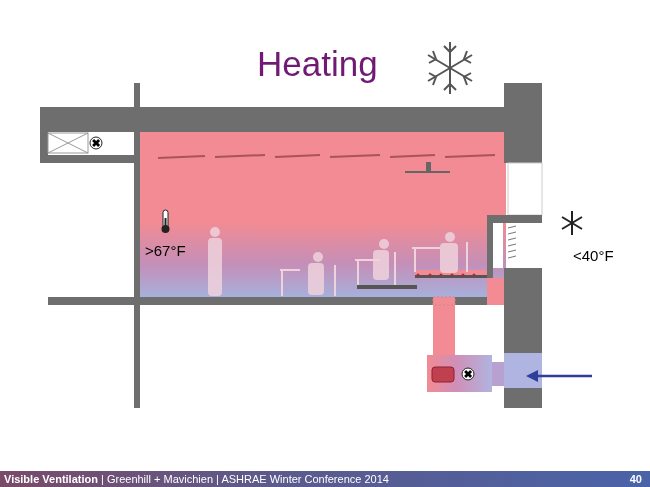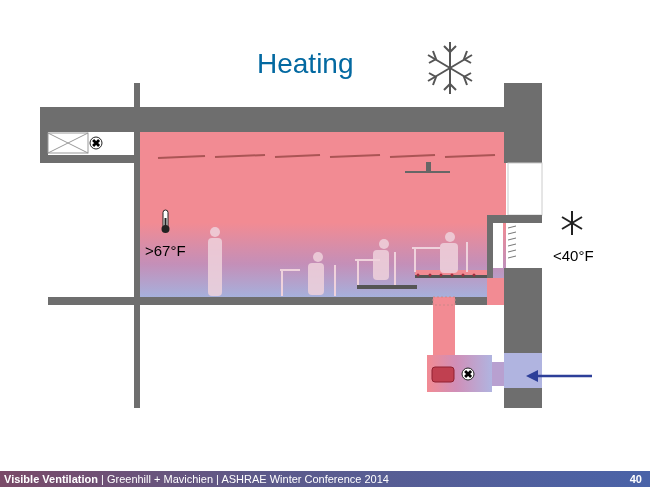--- a/index.html
+++ b/index.html
@@ -1,18 +1,18 @@
 <!DOCTYPE html>
 <html><head>
 <meta charset="utf-8">
 <style>
   html,body{margin:0;padding:0;background:#fff;}
   body{width:650px;height:487px;position:relative;overflow:hidden;font-family:"Liberation Sans",sans-serif;}
   .abs{position:absolute;}
-  .title{left:257px;top:40px;font-size:28px;color:#0369a1;line-height:48px;}
+  .title{left:257px;top:40px;font-size:35px;color:#701a75;line-height:48px;}
   .wall{background:#6e6e6e;}
   .label{font-size:15px;color:#000;text-align:center;}
   .footer{left:0;top:471px;width:650px;height:16px;background:linear-gradient(90deg,#7a4a68 0%,#5d5a8a 40%,#4a63a8 100%);color:#fff;font-size:11px;line-height:16px;}
   .footer .left{position:absolute;left:4px;top:0;}
   .footer .left b{font-weight:bold;}
   .footer .num{position:absolute;right:8px;top:0;font-weight:bold;}
 </style>
 </head>
 <body>
 
@@ -146,18 +146,18 @@
   </g>
 
   <g stroke="#222" stroke-width="2" fill="none">
     <line x1="572" y1="211" x2="572" y2="235"></line>
     <line x1="562" y1="217" x2="582" y2="229"></line>
     <line x1="562" y1="229" x2="582" y2="217"></line>
   </g>
 </svg>
 
 <div class="abs label" style="left:145px;top:242px">&gt;67°F</div>
-<div class="abs label" style="left:553px;top:247px">&lt;40°F</div>
+<div class="abs label" style="left:573px;top:247px">&lt;40°F</div>
 
 <div class="abs footer">
   <span class="left"><b>Visible Ventilation</b><span> | </span><span>Greenhill + Mavichien</span> | <span>ASHRAE Winter Conference 2014</span></span>
   <span class="num">40</span>
 </div>
 
 </body></html>

